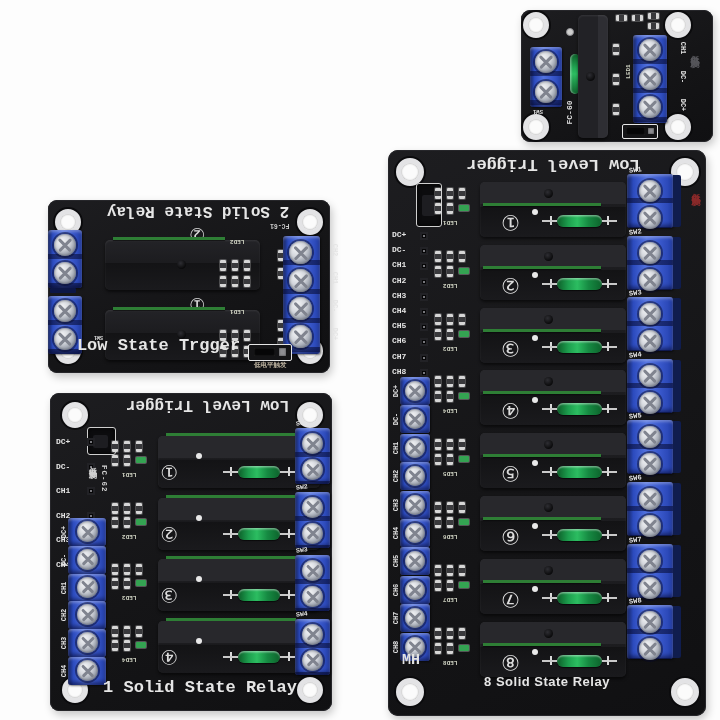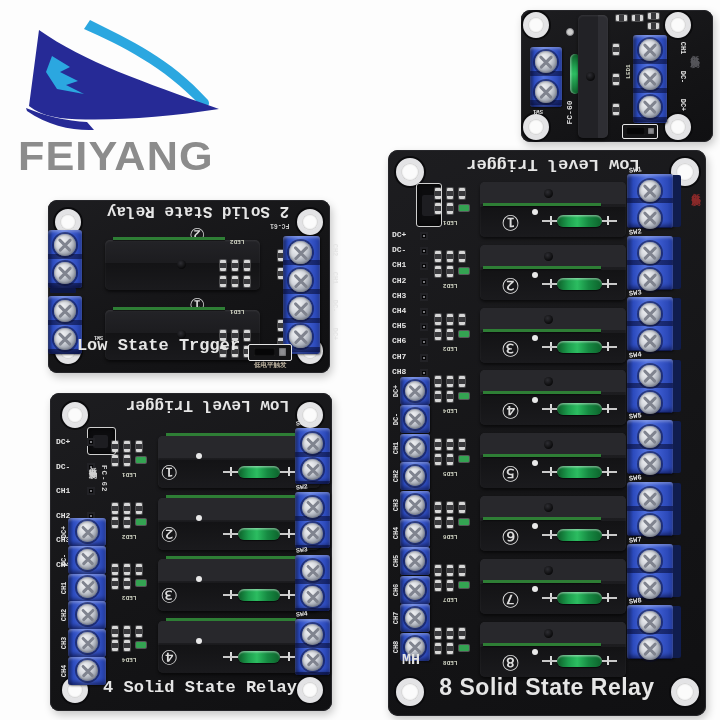--- a/index.html
+++ b/index.html
@@ -110,29 +110,20 @@
   .u1r .tlab{position:absolute;left:38px;top:7px;width:24px;text-align:center;font-size:7px;transform:rotate(90deg);}
   .pinlab,.tlab,.swlab{color:#e4e4e4;font-family:"Liberation Mono",monospace;font-weight:bold;white-space:nowrap;}
   .ledlab{position:absolute;color:#cfd2c2;font-family:"Liberation Mono",monospace;font-weight:bold;
           font-size:6px;transform:rotate(180deg);}
 </style>
 </head>
 <body>
 
 <div id="canvas">
 
-  <div class="abs" style="left:12px;top:12px;width:235px;height:178px;">
-    <svg width="235" height="126" viewBox="0 0 235 126">
-      <path d="M78,8 C118,28 158,46 196,88 C199,93 195,97 189,94 C151,54 110,34 72,17 Z" fill="#2ba7e0"></path>
-      <path d="M27,18 C72,50 132,70 207,97 C150,106 86,110 48,106 C34,104 23,99 17,94 Z" fill="#262a96"></path>
-      <path d="M40,44 L58,55 L48,60 L66,69 L54,73 L72,82 L45,77 L34,60 Z" fill="#2ba7e0"></path>
-      <path d="M15,99 C36,114 62,119 82,118 L75,110 C55,109 33,104 14,96 Z" fill="#262a96"></path>
-    </svg>
-    <div class="abs" style="left:6px;top:122px;font-weight:bold;font-size:40px;color:#8c8c8c;letter-spacing:1px;transform:scaleX(1.08);transform-origin:left;">FEIYANG</div>
-  </div>
 
   <div class="board" style="left:521px;top:10px;width:192px;height:132px;">
     <div class="hole" style="left:2px;top:2px;"></div>
     <div class="hole" style="left:144px;top:2px;"></div>
     <div class="hole" style="left:2px;top:104px;"></div>
     <div class="hole" style="left:144px;top:104px;"></div>
     <div class="tblock groove" style="left:9px;top:37px;width:32px;height:60px;">
       <div class="screw" style="left:5px;top:4px;"></div>
       <div class="screw" style="left:5px;top:34px;"></div>
     </div>
@@ -437,21 +428,21 @@
           <div class="tblock"></div>
           <div class="screw"></div>
           <span class="tlab">CH3</span>
         </div>
         <div class="u4lt" style="--i: 5;">
           <div class="tblock"></div>
           <div class="screw"></div>
           <span class="tlab">CH4</span>
         </div>
       </div>
-    <div class="title" style="left:35px;top:285px;width:230px;font-size:17px;">4 Solid State Relay</div>
+    <div class="title" style="left:35px;top:285px;width:230px;font-size:17px;">1 Solid State Relay</div>
   </div>
 
   <div class="board" style="left:388px;top:150px;width:318px;height:566px;border-radius:10px;">
     <div class="hole big" style="left:8px;top:8px;"></div>
     <div class="hole big" style="left:283px;top:8px;"></div>
     <div class="hole big" style="left:8px;top:528px;"></div>
     <div class="hole big" style="left:283px;top:528px;"></div>
     <div class="title rot180" style="left:40px;top:5px;width:250px;font-size:17px;">Low Level Trigger</div>
     <div class="jumper" style="left:28px;top:33px;width:24px;height:42px;"></div>
     <div class="vtext" style="left:300px;top:36px;font-size:9px;color:#8b2a2a;height:92px;">低电平触发</div>
@@ -778,16 +769,16 @@
           <div class="screw"></div>
           <span class="tlab">CH7</span>
         </div>
         <div class="u8lt" style="--i: 9;">
           <div class="tblock"></div>
           <div class="screw"></div>
           <span class="tlab">CH8</span>
         </div>
       </div>
     <div class="silk" style="left:14px;top:502px;font-size:15px;">MH</div>
-    <div class="title" style="left:30px;top:524px;width:258px;font-size:23px;letter-spacing:.5px;font-family:'Liberation Sans',sans-serif;font-weight:bold;">8 Solid State Relay</div>
+    <div class="title" style="left:30px;top:524px;width:258px;font-size:13px;letter-spacing:.5px;font-family:'Liberation Sans',sans-serif;font-weight:bold;">8 Solid State Relay</div>
   </div>
 
 </div>
 
 </body></html>

